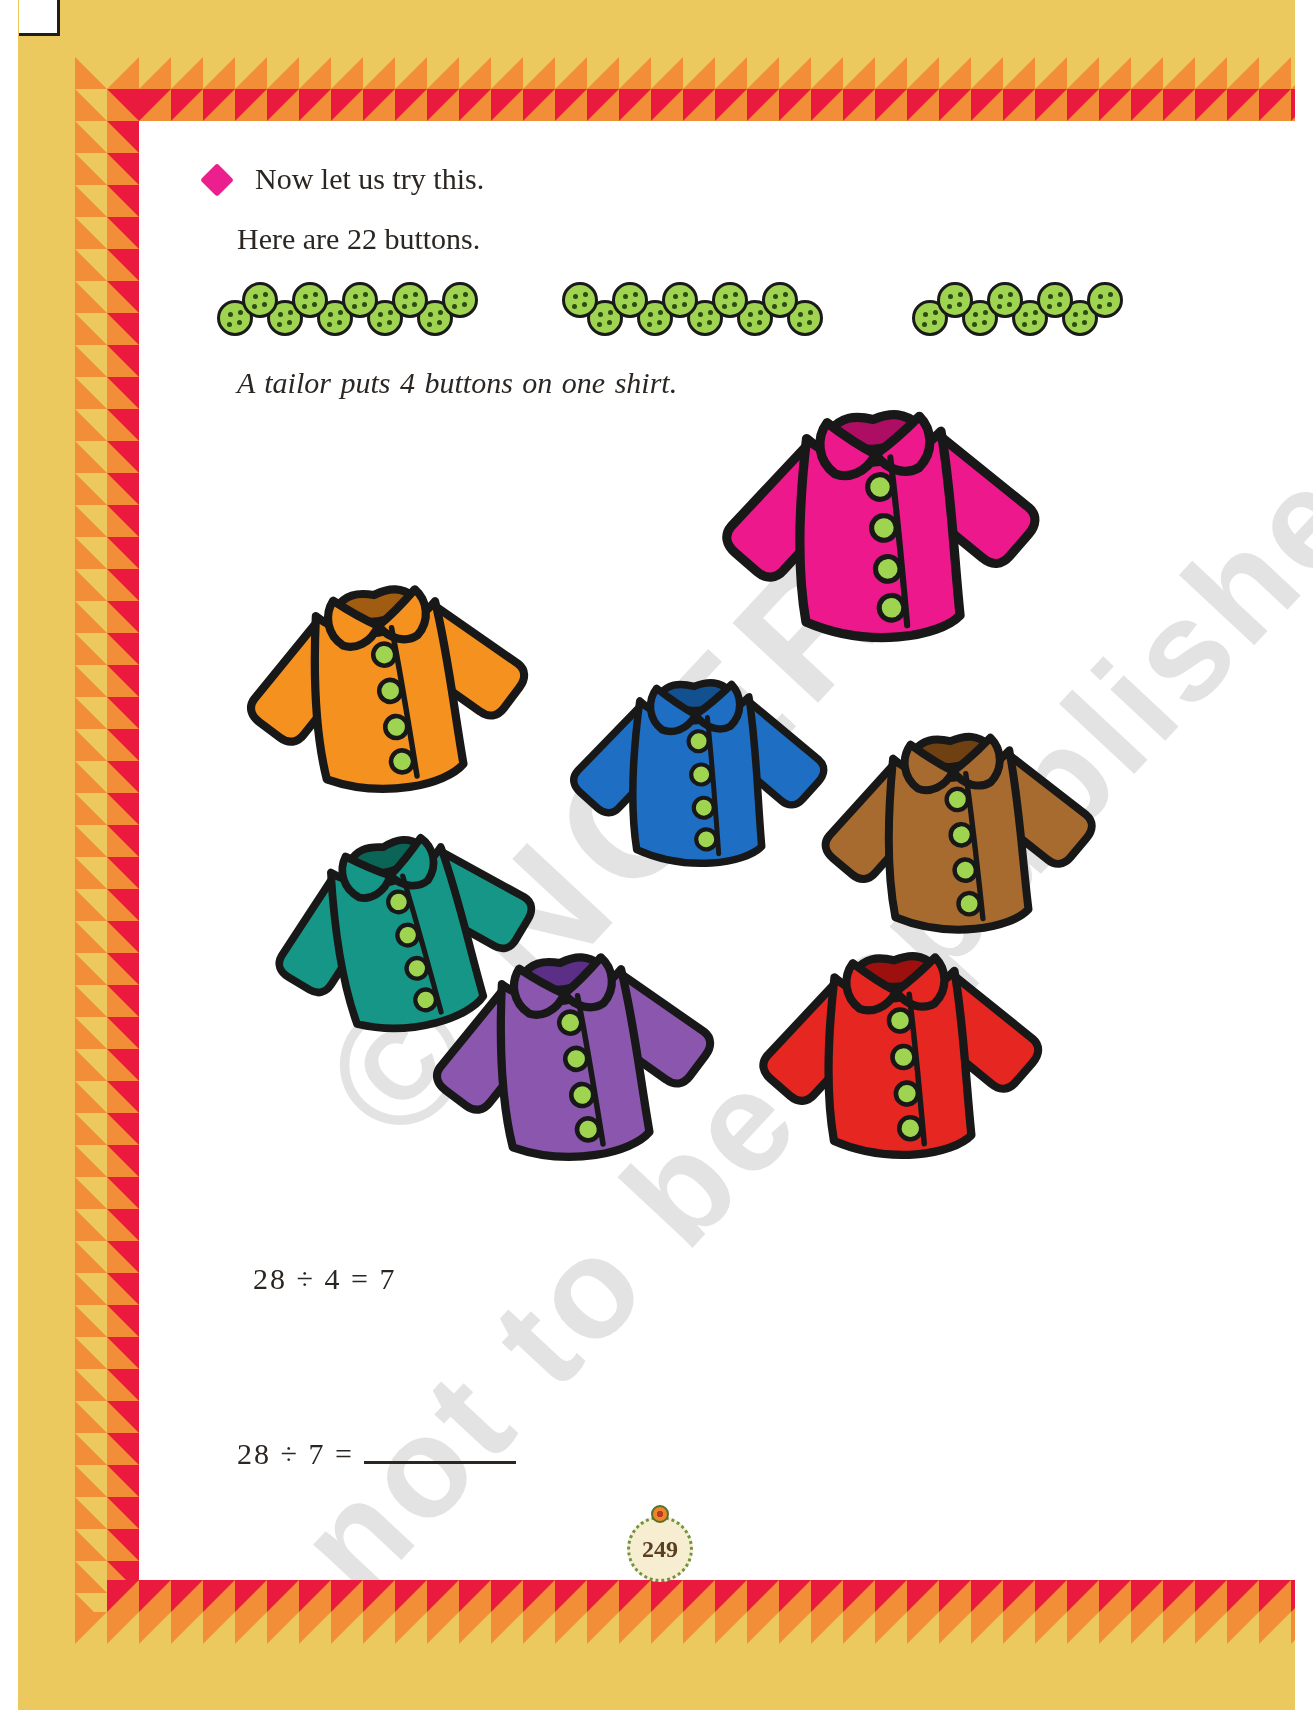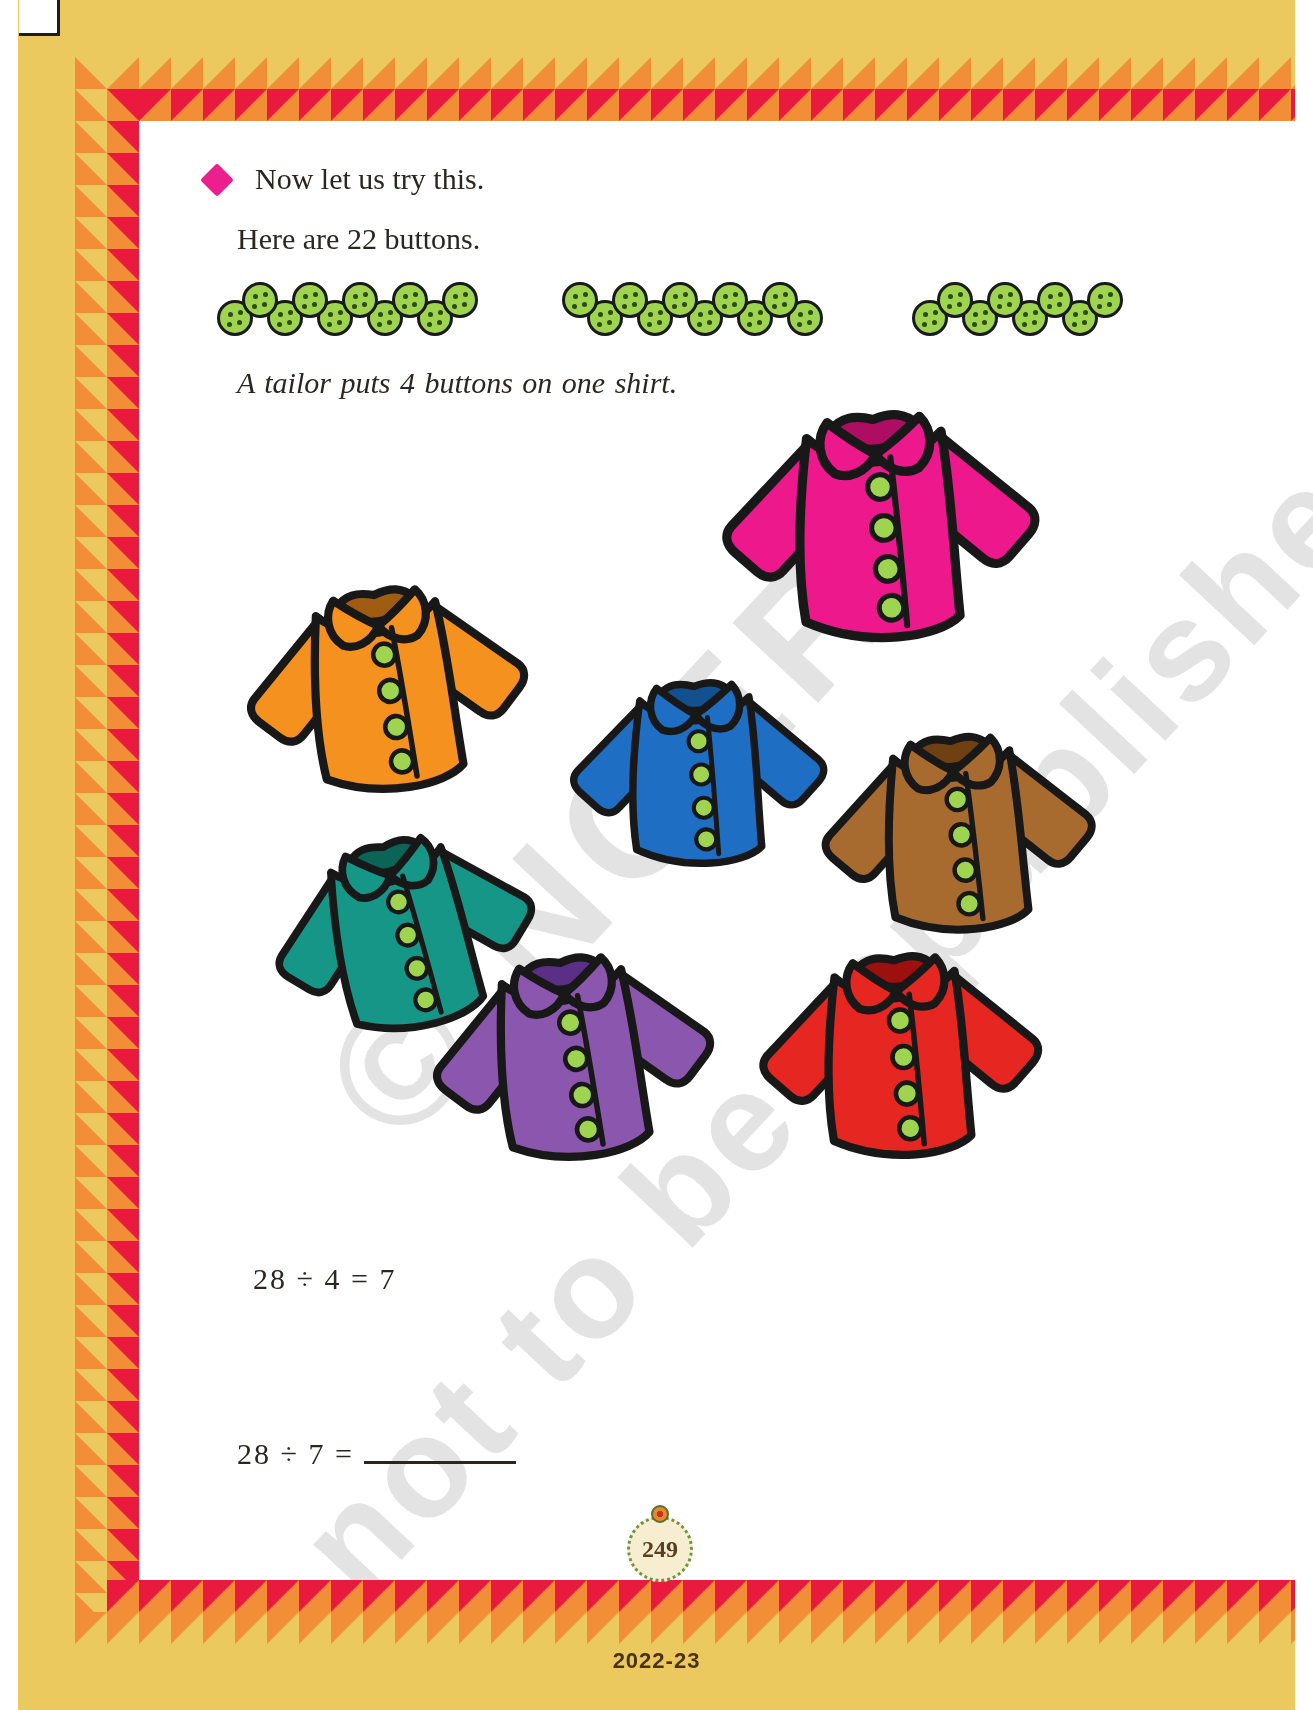--- a/index.html
+++ b/index.html
@@ -381,14 +381,13 @@
       </div>
 
     <div class="txt eq" style="left:98px;top:1141px;margin-left:16px;">28 ÷ 4 = 7</div>
     <div class="txt eq" style="left:98px;top:1311px;">
       <span>28 ÷ 7 =</span><span class="blank blank-eq"></span>
     </div>
   </div>
 
   <div class="badge-flower"></div>
   <div class="badge">249</div>
-  <div class="year">2022-23</div>
 </div>
 
 </body></html>

